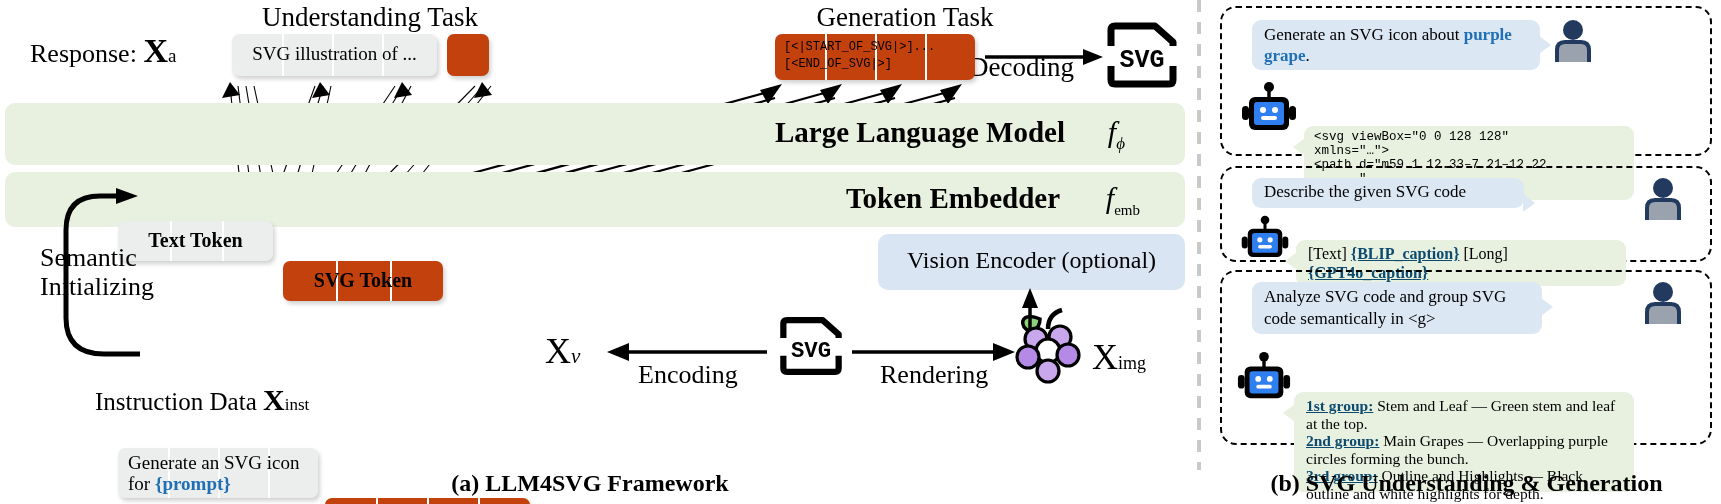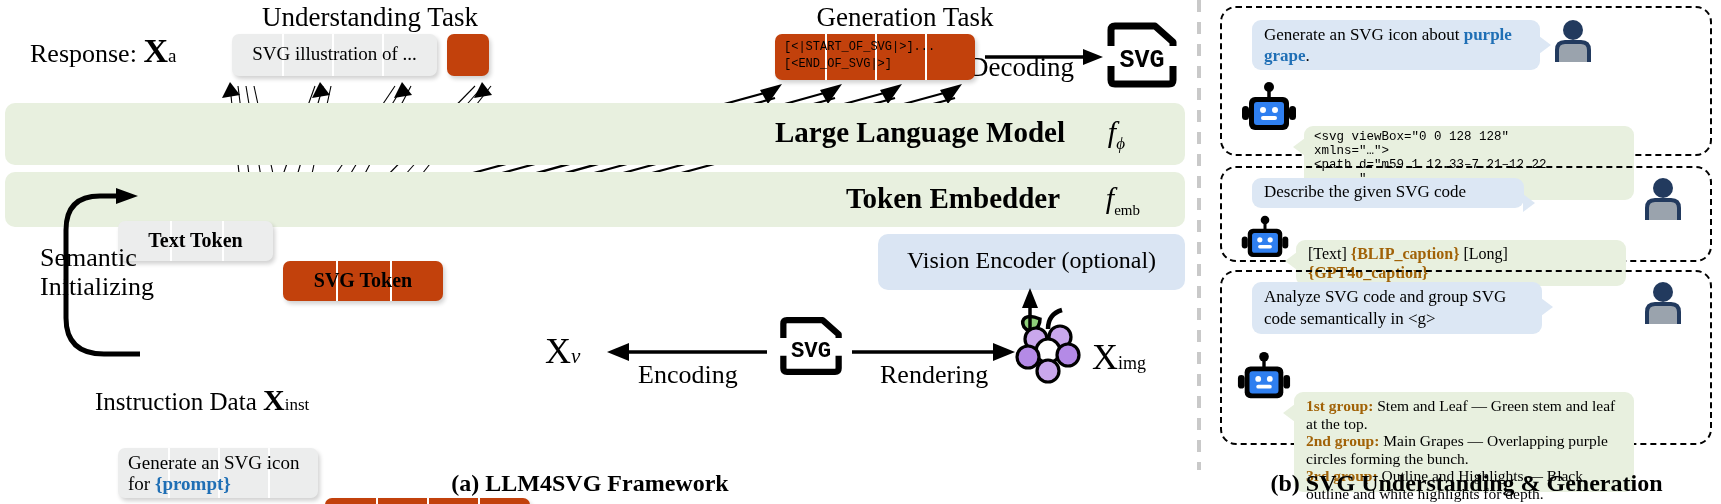--- a/index.html
+++ b/index.html
@@ -12,21 +12,21 @@
   .grey{background:#eceded;}
   .salmon{background:#c2410c;}
   .band{border-radius:10px;}
   .bandgreen{background:#e8f0df;}
   .bandblue{background:#dae5f3;}
   
   .serif{font-family:"Liberation Serif",serif;}
   .mono{font-family:"Liberation Mono",monospace;}
   .bold{font-weight:bold;}
   .blue{color:#1f6fb5;}
-  .green{color:#a16207;}
+  .green{color:#0c4a6e;text-decoration:underline;}
   .ctr{text-align:center;}
   
   .dashcard{border:2.5px dashed #000;border-radius:16px;box-sizing:border-box;}
   .bubble-user{background:#dce7f4;border-radius:9px;position:relative;}
   .bubble-user:after{content:"";position:absolute;right:-11px;top:16px;
      border-top:9px solid transparent;border-bottom:9px solid transparent;
      border-left:12px solid #dce7f4;}
   .bubble-bot{background:#e8f0df;border-radius:9px;position:relative;}
   .bubble-bot:after{content:"";position:absolute;left:-11px;top:12px;
      border-top:9px solid transparent;border-bottom:9px solid transparent;

